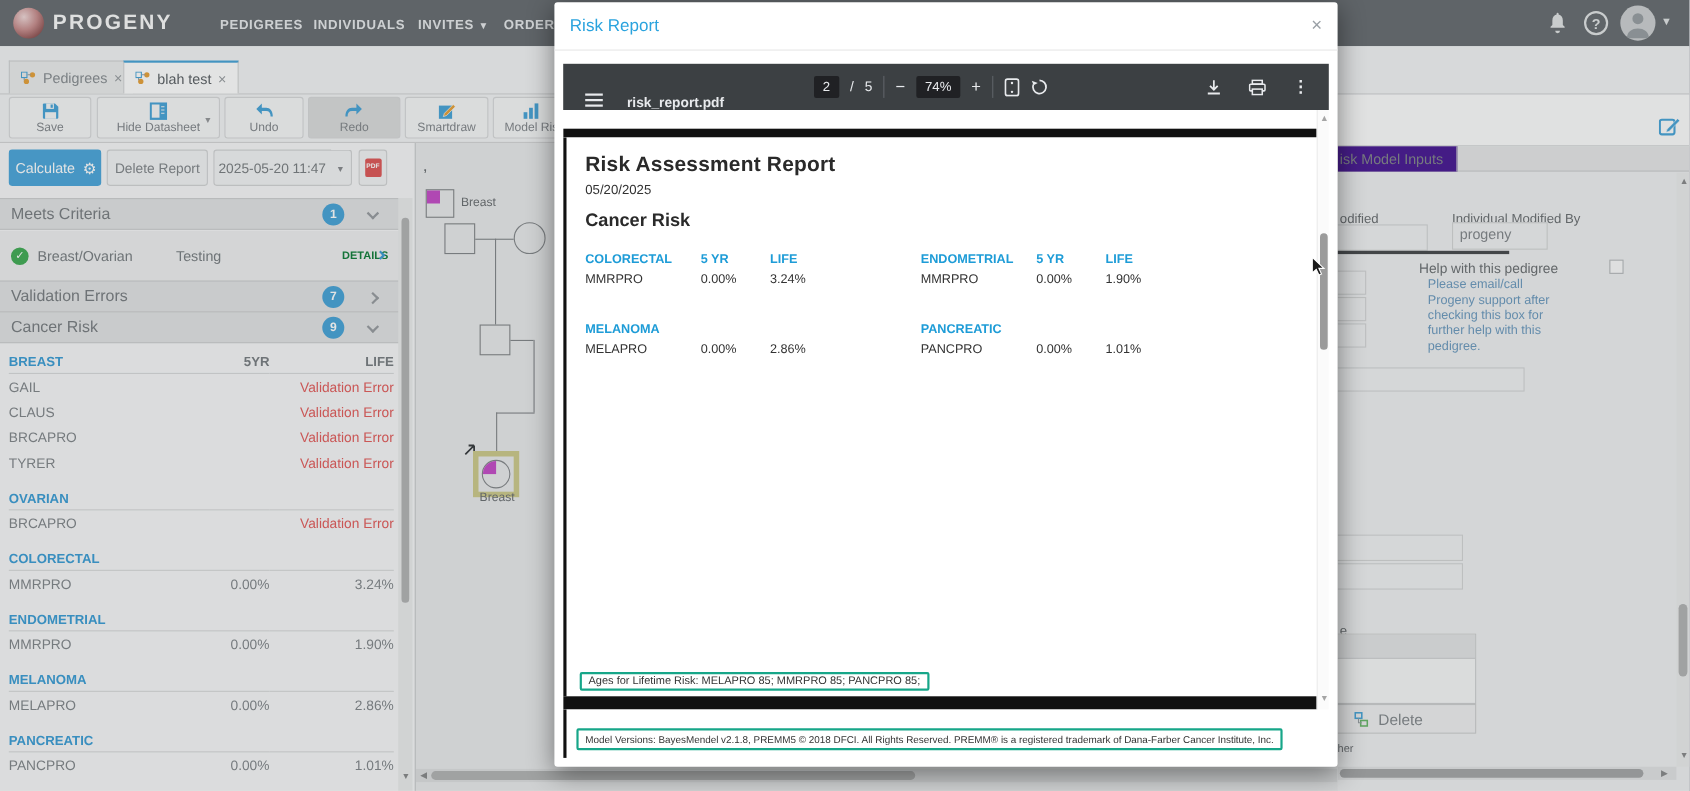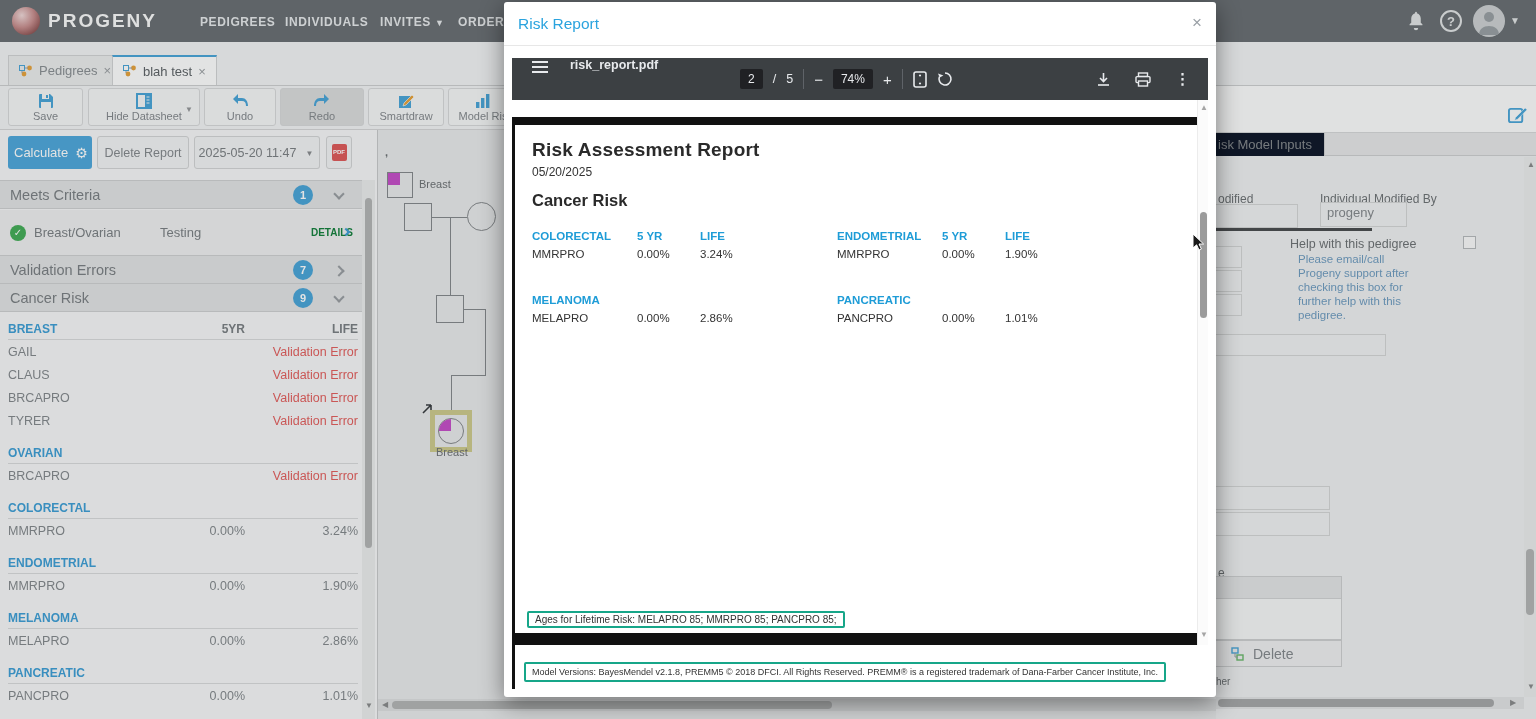--- a/index.html
+++ b/index.html
@@ -74,40 +74,40 @@
   .pline{position:absolute;background:#86898c;}
   .plabel{position:absolute;font-size:11px;color:#6e7275;}
   .sel-box{position:absolute;border:5px solid #cfcb8e;background:transparent;}
 
   .hsb{position:absolute;height:12px;background:#dfe0e1;}
 
   
   .right-panel{left:1216px;top:86px;width:320px;height:633px;background:#f0f1f2;overflow:hidden;}
   .rp-header{position:absolute;left:0;top:0;width:320px;height:47px;background:#fdfdfd;border-bottom:1px solid #d8d9da;}
   .rp-tabsrow{position:absolute;left:0;top:47px;width:320px;height:23px;background:#e7e8e9;border-bottom:1px solid #cfd0d1;}
-  .rp-tab{position:absolute;left:0;top:0;height:23px;padding:0 12px 0 2px;background:#0f172a;border-right:1px solid #cfd0d1;font-size:13px;color:#85898d;line-height:23px;}
+  .rp-tab{position:absolute;left:0;top:0;height:23px;padding:0 12px 0 2px;background:#4c1d95;border-right:1px solid #cfd0d1;font-size:13px;color:#85898d;line-height:23px;}
   .rp-label{position:absolute;font-size:12px;color:#6e7275;}
   .rp-input{position:absolute;background:#f1f2f3;border:1px solid #d5d6d7;font-size:13px;color:#85898d;padding:2px 6px;}
   .rp-help-text{position:absolute;font-size:11.5px;color:#6f9cc0;line-height:14px;width:124px;}
   .rp-checkbox{position:absolute;width:13px;height:13px;border:1px solid #b7babc;background:#fbfbfb;}
   .rp-darkline{position:absolute;height:3px;background:#4a4d4f;}
   .rp-listbox{position:absolute;border:1px solid #cfd0d1;background:#f6f7f8;}
   .rp-listhead{height:22px;background:#e4e5e6;border-bottom:1px solid #d2d3d4;font-size:13px;color:#85898d;line-height:22px;padding-left:2px;}
   .rp-delete{position:absolute;height:27px;background:#eff0f1;border:1px solid #cfd0d1;display:flex;align-items:center;gap:8px;font-size:14px;color:#85898d;padding-left:8px;}
 
   
   .backdrop{left:0;top:0;width:1536px;height:719px;background:rgba(20,22,24,0.12);}
   .modal{left:504px;top:2px;width:712px;height:695px;background:#fff;border-radius:3px;box-shadow:0 6px 24px rgba(0,0,0,.45);}
   .modal-header{position:absolute;left:0;top:0;width:712px;height:44px;border-bottom:1px solid #e7e7e7;}
   .modal-title{position:absolute;left:14px;top:13px;font-size:15.5px;color:#2aa3de;}
   .modal-close{position:absolute;right:14px;top:11px;font-size:17px;color:#9aa0a6;cursor:pointer;}
 
   .pdf-embed{position:absolute;left:8px;top:56px;width:696px;height:631px;background:#fff;}
   .pdf-toolbar{position:absolute;left:0;top:0;width:696px;height:42px;background:#3c4043;color:#e8eaed;}
-  .pt-left{position:absolute;left:20px;top:0;height:42px;display:flex;align-items:flex-start;gap:22px;}
+  .pt-left{position:absolute;left:20px;top:0;height:42px;display:flex;align-items:flex-end;gap:22px;}
   .hamburger div{width:16px;height:2px;background:#e8eaed;margin:3px 0;}
   .pt-file{font-size:12.5px;font-weight:bold;}
   .pt-center{position:absolute;left:228px;top:0;height:42px;display:flex;align-items:center;gap:10px;font-size:12.5px;}
   .pt-box{background:#202124;padding:3px 8px;border-radius:2px;font-size:12px;}
   .pt-sep{width:1px;height:20px;background:#5f6368;}
   .pt-right{position:absolute;right:18px;top:0;height:42px;display:flex;align-items:center;gap:24px;}
   .pt-icon{color:#e8eaed;cursor:pointer;display:flex;align-items:center;}
   .pt-sign{font-size:15px;cursor:pointer;}
 
   .pdf-view{position:absolute;left:0;top:42px;width:696px;height:589px;background:#fff;overflow:hidden;}

